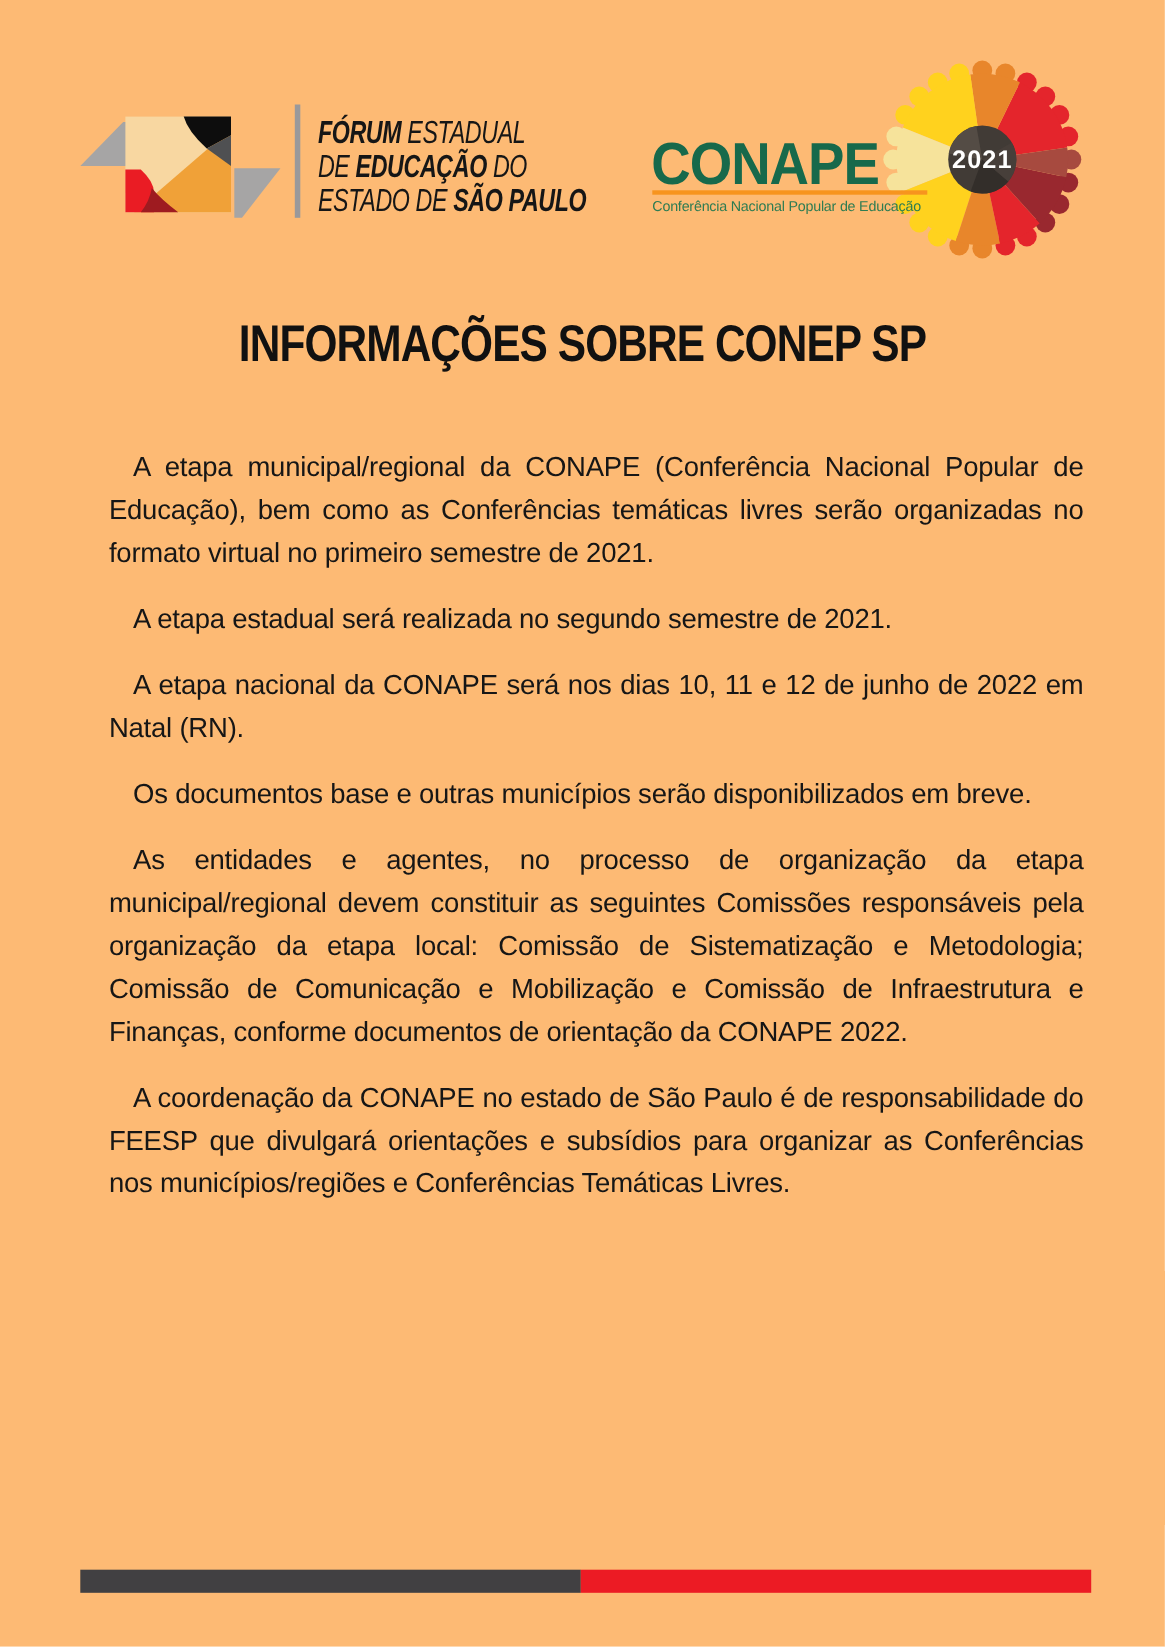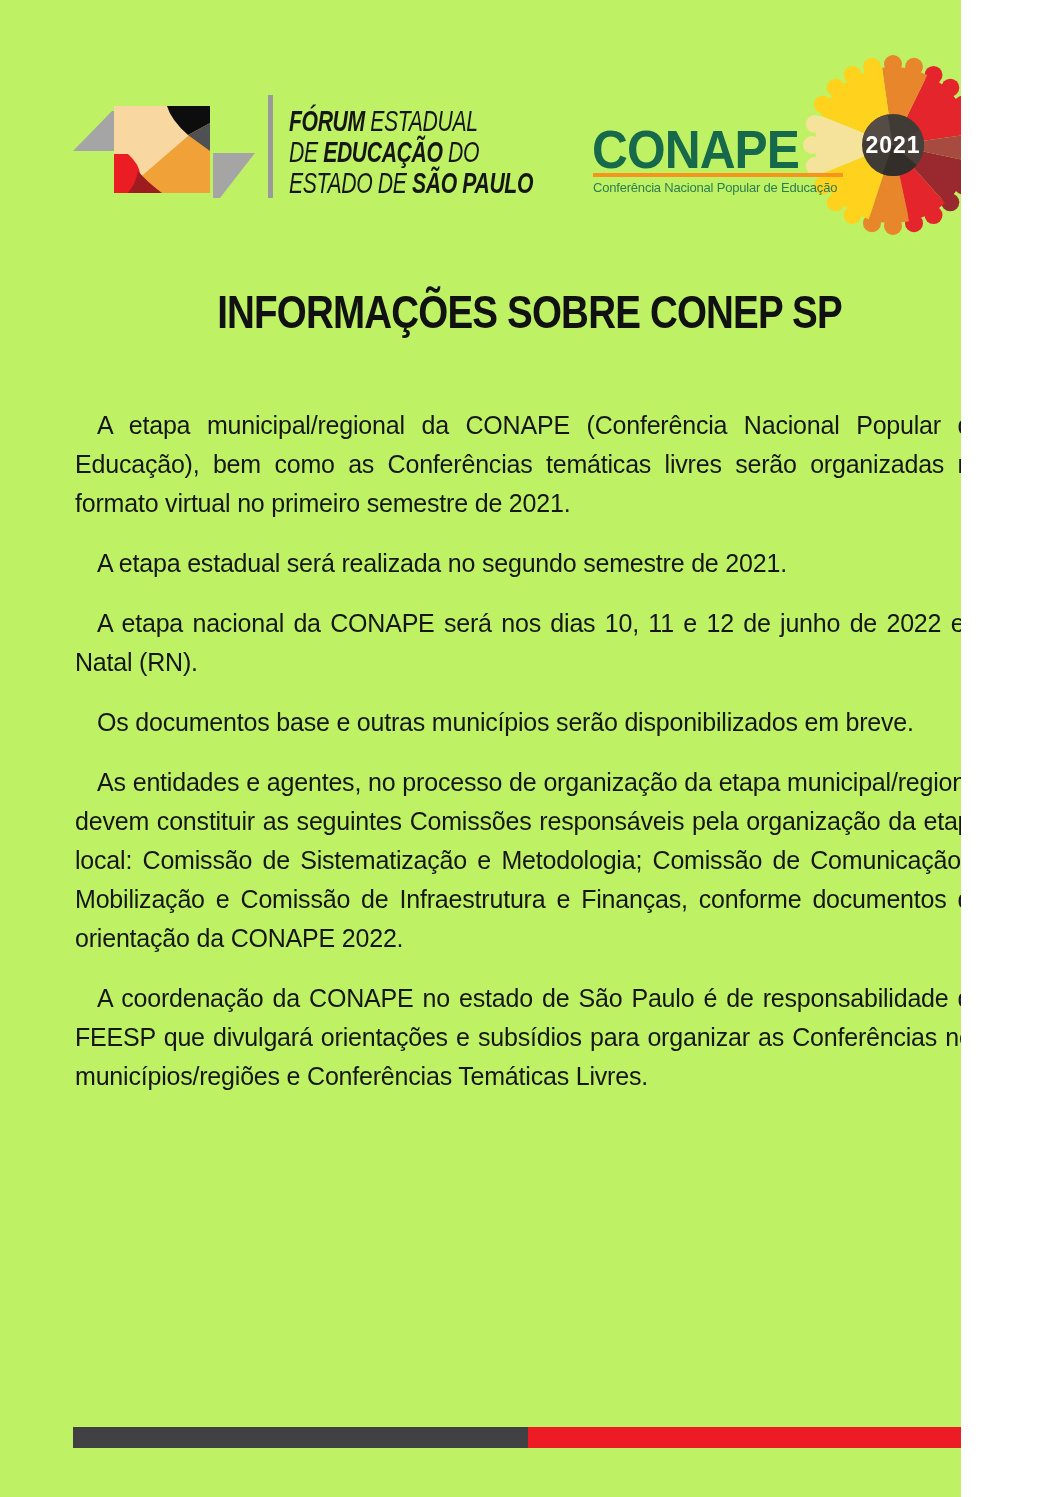--- a/index.html
+++ b/index.html
@@ -1,21 +1,21 @@
 <!DOCTYPE html>
 <html><head>
 <meta charset="utf-8">
 <style>
   * { margin: 0; padding: 0; box-sizing: border-box; }
   html, body { background: #ffffff; }
   .page {
     position: relative;
-    width: 961px;
+    width: 1059px;
     height: 1497px;
-    background: #bef264;
+    background: #fdba74;
     overflow: hidden;
     font-family: "Liberation Sans", sans-serif;
   }
 
   
   .feesp-logo-svg {
     position: absolute;
     left: 70px; top: 93px;
     width: 190px; height: 115px;
   }
@@ -94,20 +94,21 @@
     width: 910px;
     font-size: 25px;
     line-height: 39px;
     letter-spacing: -0.2px;
     color: #161616;
     text-align: justify;
   }
   .doc-body p {
     text-indent: 22px;
     margin-bottom: 21px;
+    margin-left: 24px;
   }
 
   
   .footer-bar {
     position: absolute;
     left: 73px; top: 1427px;
     width: 919px; height: 21px;
     display: flex;
   }
   .footer-bar .seg-dark { width: 455px; height: 100%; background: #414042; }

